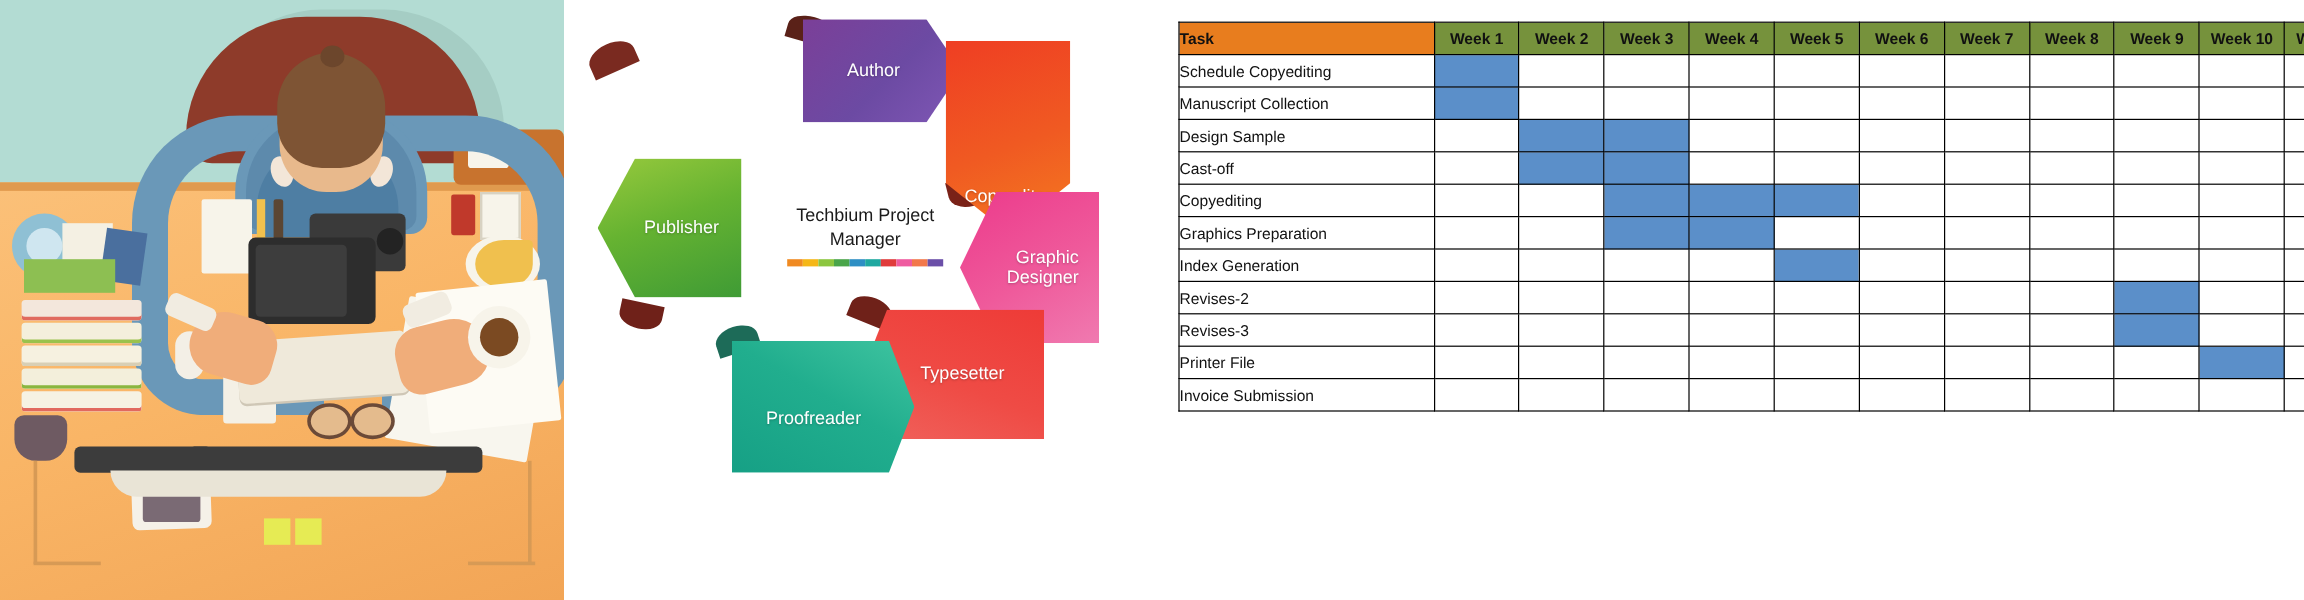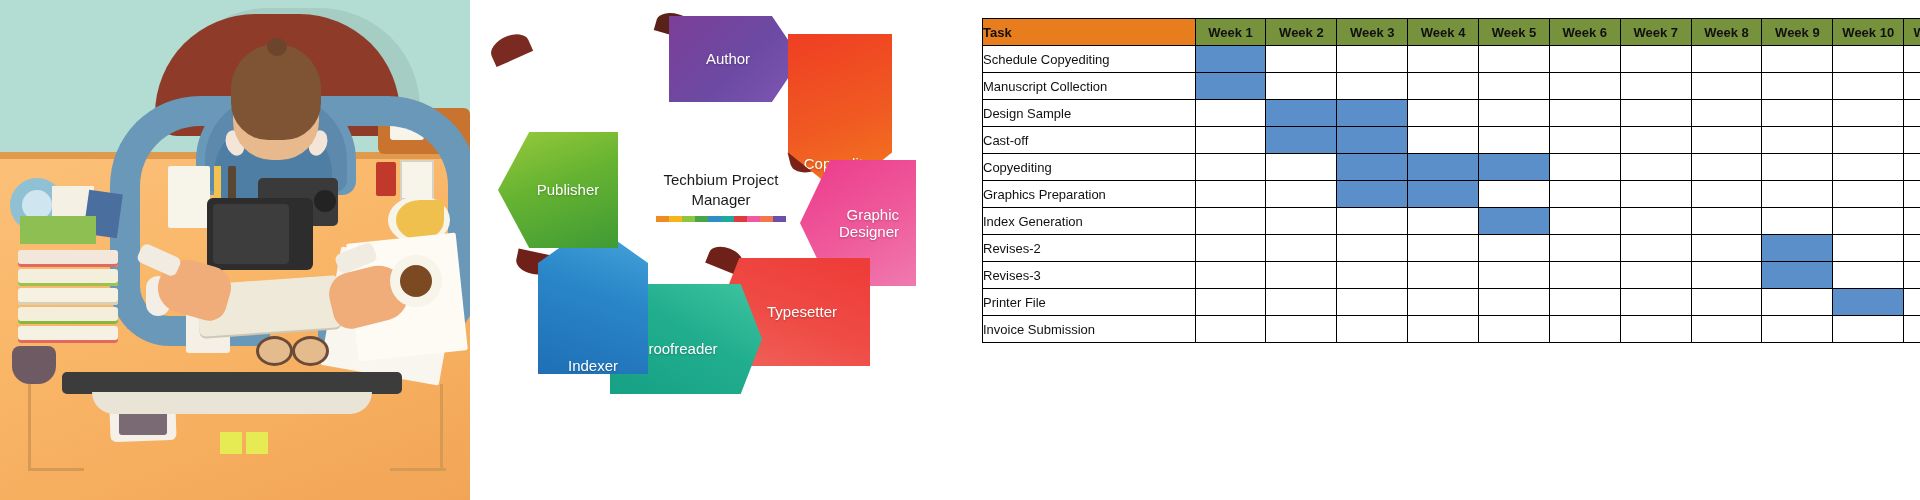--- a/index.html
+++ b/index.html
@@ -262,23 +262,20 @@
         <span>Graphic</span><br>
         <span>Designer</span>
       </span>
     </div>
     <div class="arrow a-typesetter">
       <span>Typesetter</span>
     </div>
     <div class="arrow a-proofreader">
       <span>Proofreader</span>
     </div>
-    <div class="arrow a-indexer">
-      <span>Indexer</span>
-    </div>
     <div class="arrow a-publisher">
       <span>Publisher</span>
     </div>
 
     <div class="center-text">
       <div>Techbium Project</div>
       <div>Manager</div>
       <div class="center-bar" id="center-bar">
           <span style="background: rgb(240, 138, 34);"></span>
           <span style="background: rgb(245, 183, 24);"></span>

